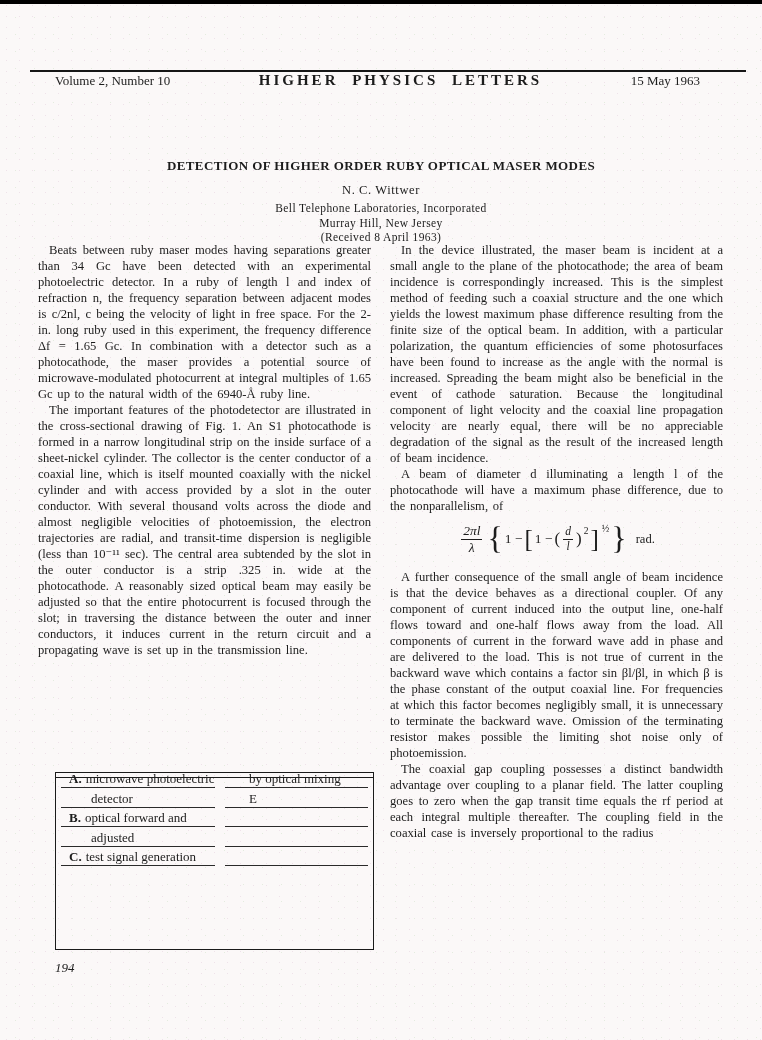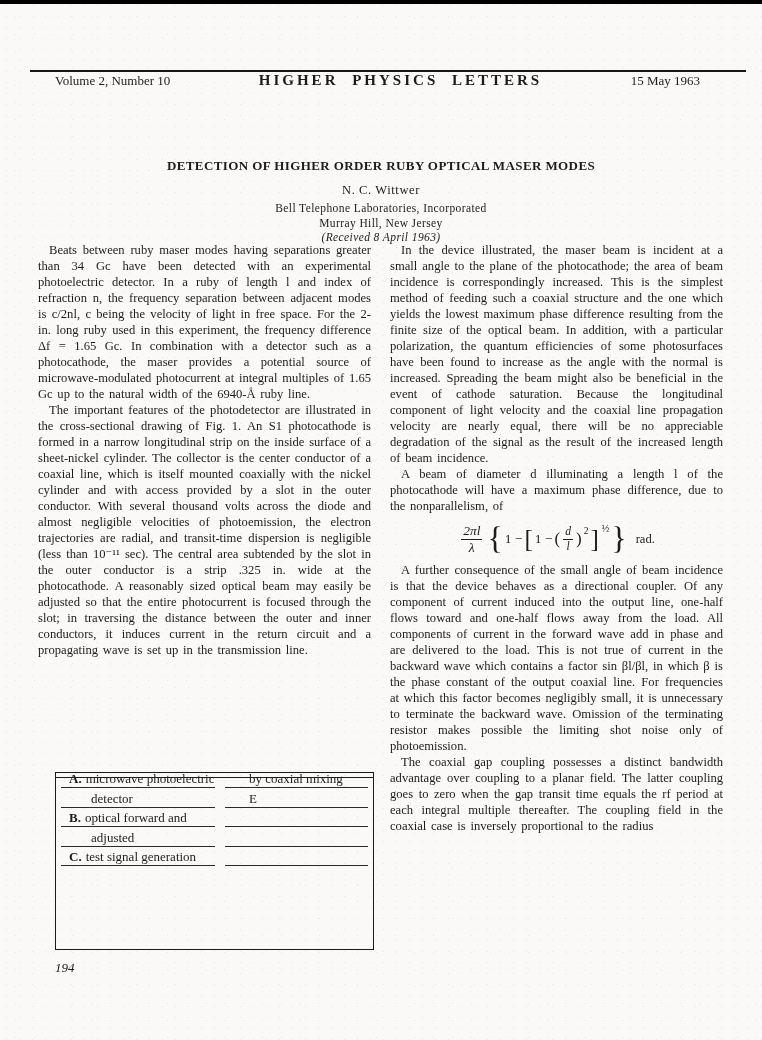--- a/index.html
+++ b/index.html
@@ -29,33 +29,33 @@
   }
   .header-rule {
     position:absolute; top:70px; left:30px; width:716px; height:2px; background:#161616;
   }
   .titleblock {
     position:absolute; top:126px; left:38px; width:686px; text-align:center;margin-top:32px;
   }
   .art-title { font-size:13px; font-weight:bold; letter-spacing:0.4px; margin:0 0 9px 0; }
   .art-author { font-size:12.5px; margin:0 0 4px 0; letter-spacing:0.6px; }
   .art-affil { font-size:11.5px; margin:0 0 2.5px 0; letter-spacing:0.4px; }
-  .art-received { font-size:11.5px; font-style:italic; margin:0; letter-spacing:0.4px; }
+  .art-received { font-size:11.5px; margin:0; letter-spacing:0.4px; }
 
   .col { position:absolute; top:242px; width:333px; }
   .col-left { left:38px; }
   .col-right { left:390px; }
   .col p {
     margin:0; text-indent:11px; text-align:justify;
     font-size:12.6px; line-height:16px; word-spacing:1.5px;
   }
 
   .equation {
     display:flex; align-items:center; justify-content:center;
-    margin:9px 0 7px 0; font-size:13.5px; gap:2px;
+    margin:9px 0 14px 0; font-size:13.5px; gap:2px;
   }
   .frac { display:inline-flex; flex-direction:column; align-items:center;
           font-style:italic; line-height:1.15; margin:0 3px; }
   .frac .fnum { border-bottom:1px solid #1c1c1c; padding:0 2px; }
   .frac.small { font-size:11.5px; margin:0 1px; }
   .delim { line-height:0.85; font-weight:400; }
   .d-brace { font-size:32px; }
   .d-bracket { font-size:25px; }
   .d-paren { font-size:17px; }
   .exp { display:inline-block; font-size:9.5px; transform:translateY(-8px); }
@@ -139,21 +139,21 @@
     <p>The coaxial gap coupling possesses a distinct bandwidth advantage over coupling to a planar field.  The latter coupling goes to zero when the gap transit time equals the rf period at each integral multiple thereafter.  The coupling field in the coaxial case is inversely proportional to the radius</p>
   </div>
 
   <div class="index-box">
 
     <div class="ix-row">
       <div class="ix-cell ix-left">
         <span class="ix-prefix">A.</span><span>microwave photoelectric</span>
       </div>
       <div class="ix-cell ix-right">
-        <span>by coaxial mixing</span>
+        <span>by optical mixing</span>
       </div>
     </div>
 
     <div class="ix-row">
       <div class="ix-cell ix-left indent">
         <span class="ix-prefix"></span><span>detector</span>
       </div>
       <div class="ix-cell ix-right">
         <span>E</span>
       </div>

